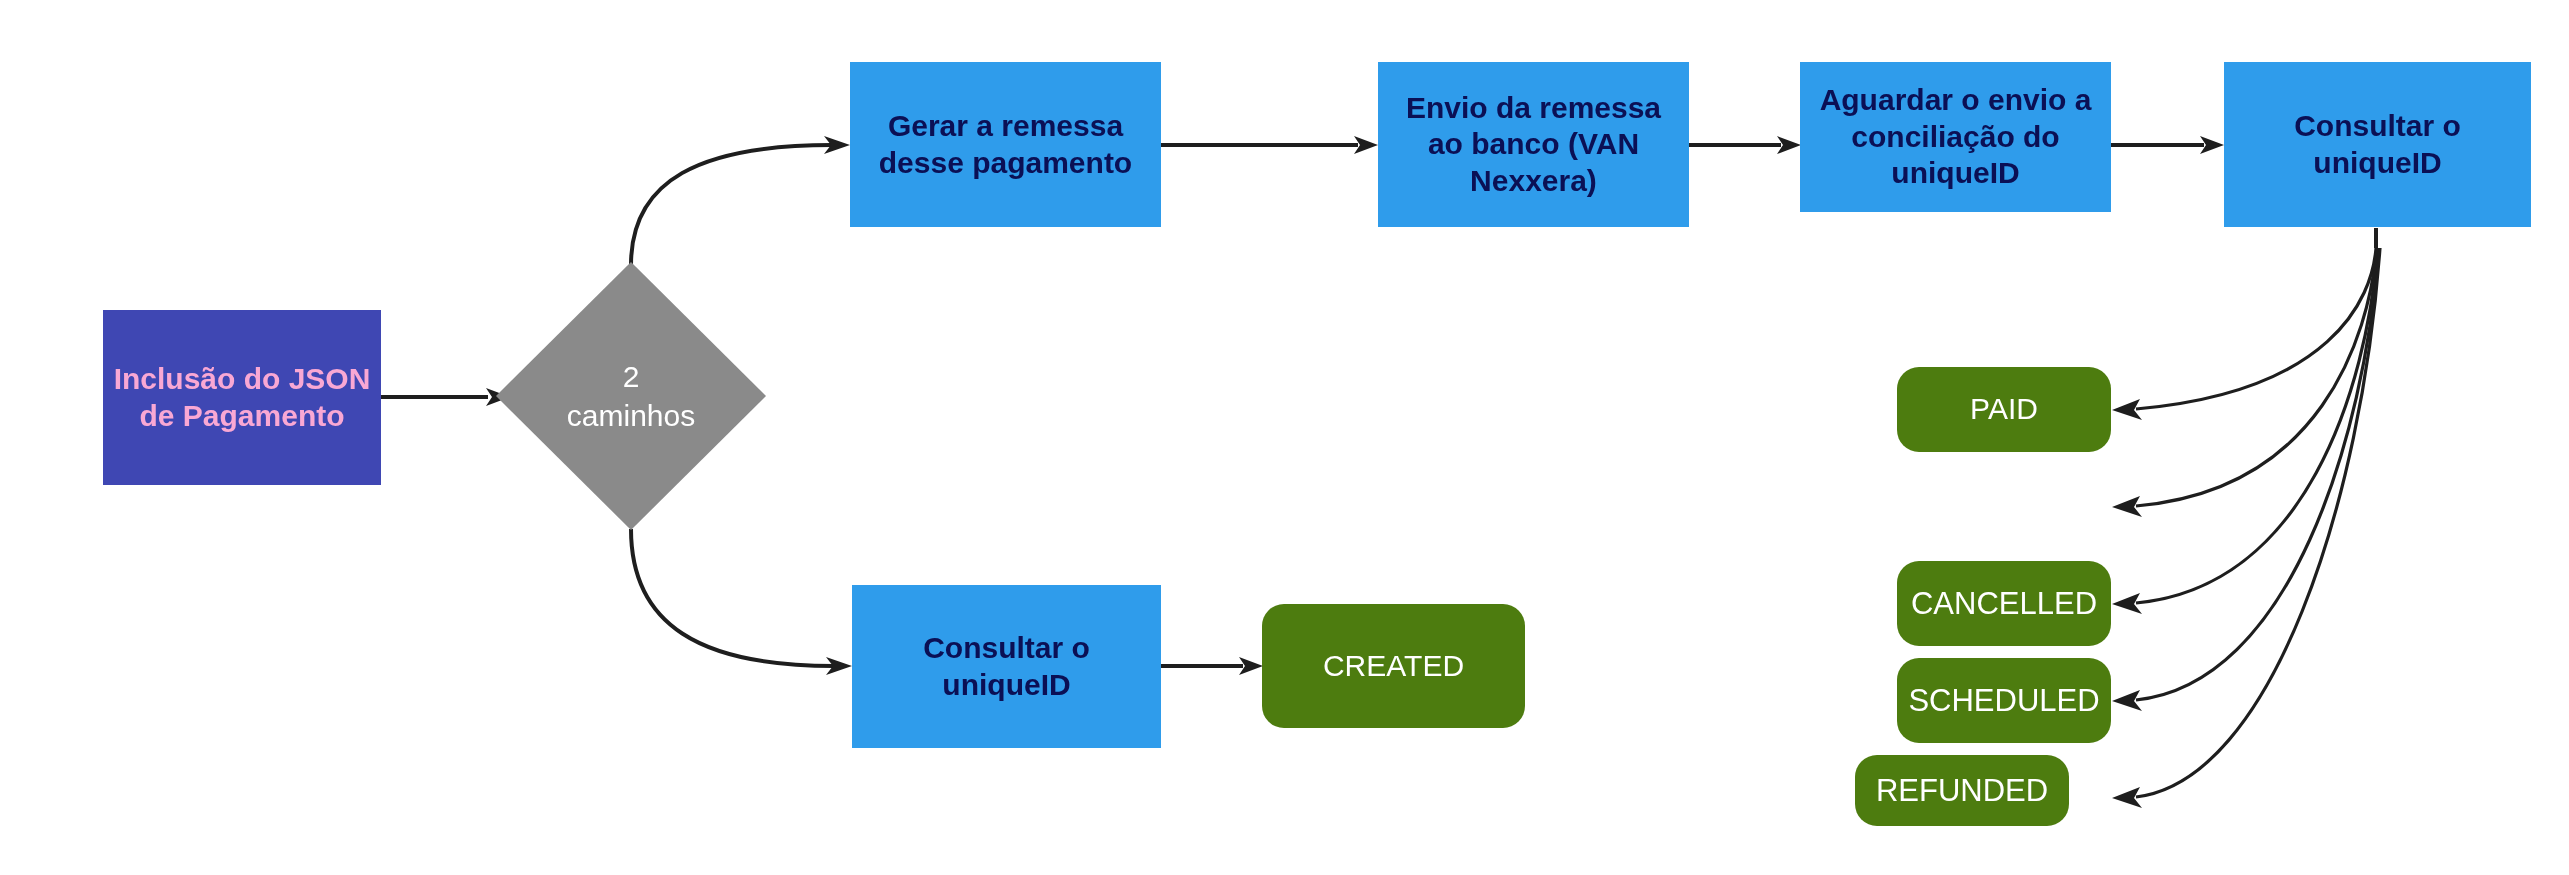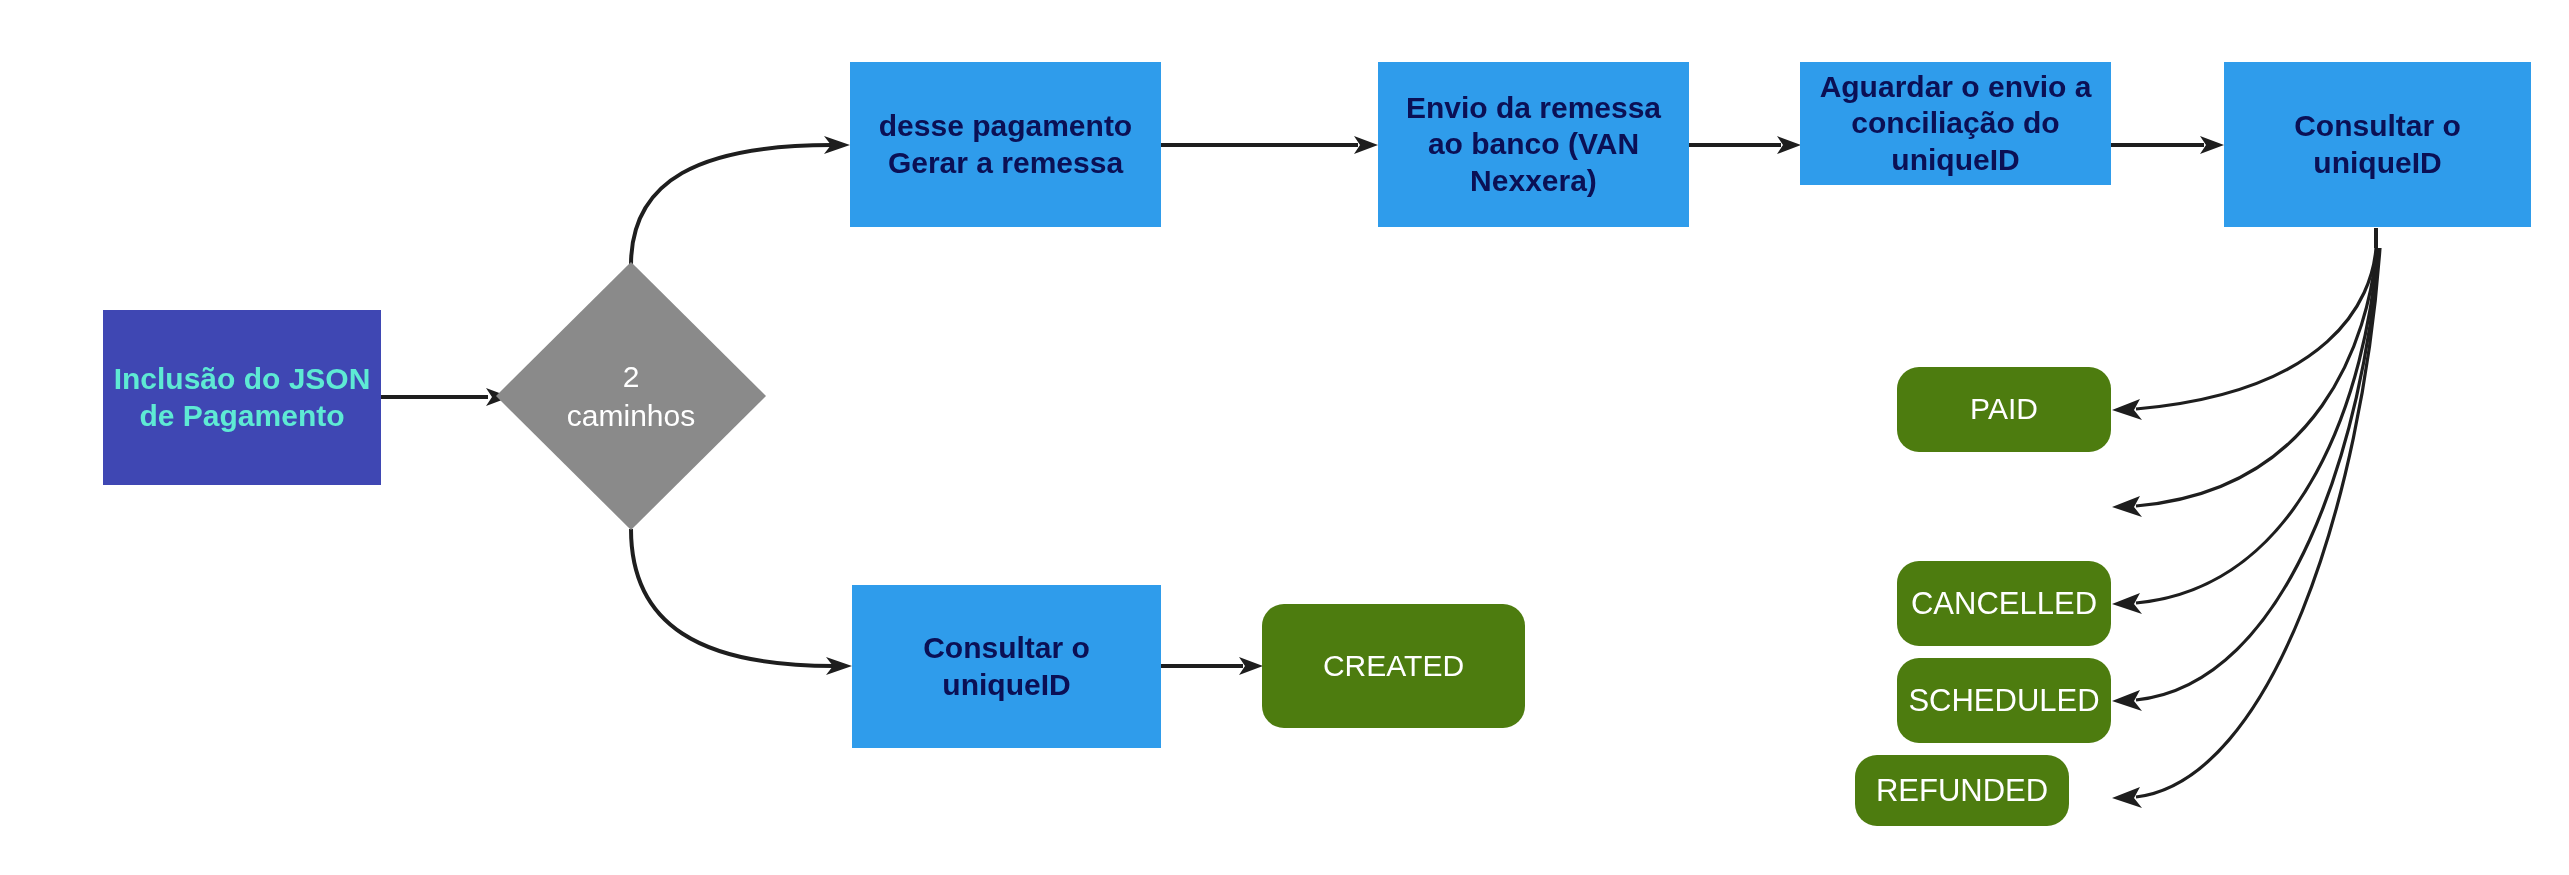--- a/index.html
+++ b/index.html
@@ -3,21 +3,21 @@
 <meta charset="utf-8">
 <style>
   html,body{margin:0;padding:0;background:#ffffff;}
   body{font-family:"Liberation Sans",sans-serif;}
   #canvas{position:relative;width:2569px;height:875px;background:#ffffff;overflow:hidden;}
 
   .node{position:absolute;box-sizing:border-box;display:flex;align-items:center;
         justify-content:center;text-align:center;line-height:1.22;}
 
   .proc{background:#2f9ceb;color:#0b1055;font-weight:bold;font-size:30px;}
-  .start{background:#3f47b3;color:#5eead4;font-weight:bold;font-size:30px;}
+  .start{background:#3f47b3;color:#f9a8d4;font-weight:bold;font-size:30px;}
   .status{background:#4d7c0f;color:#ffffff;font-weight:normal;font-size:30px;
           border-radius:22px;}
   .status.big{font-size:31px;}
 
   .diamond{position:absolute;}
   .diamond .shape{position:absolute;inset:0;background:#8a8a8a;
         clip-path:polygon(50% 0%,100% 50%,50% 100%,0% 50%);}
   .diamond .lbl{position:absolute;inset:0;display:flex;flex-direction:column;
         align-items:center;justify-content:center;color:#ffffff;font-size:30px;
         line-height:1.3;font-weight:normal;}
@@ -84,34 +84,34 @@
   <div class="diamond" style="left:496px;top:262px;width:270px;height:268px;">
     <div class="shape"></div>
     <div class="lbl">
       <div>2</div>
       <div>caminhos</div>
     </div>
   </div>
 
   <div class="node proc" style="left:850px;top:62px;width:311px;height:165px;">
     <div>
+      <div>Gerar a remessa</div>
       <div>desse pagamento</div>
-      <div>Gerar a remessa</div>
     </div>
   </div>
 
   <div class="node proc" style="left:1378px;top:62px;width:311px;height:165px;">
     <div>
       <div>Envio da remessa</div>
       <div>ao banco (VAN</div>
       <div>Nexxera)</div>
     </div>
   </div>
 
-  <div class="node proc" style="left:1800px;top:62px;width:311px;height:123px;">
+  <div class="node proc" style="left:1800px;top:62px;width:311px;height:150px;">
     <div>
       <div>Aguardar o envio a</div>
       <div>conciliação do</div>
       <div>uniqueID</div>
     </div>
   </div>
 
   <div class="node proc" style="left:2224px;top:62px;width:307px;height:165px;">
     <div>
       <div>Consultar o</div>

